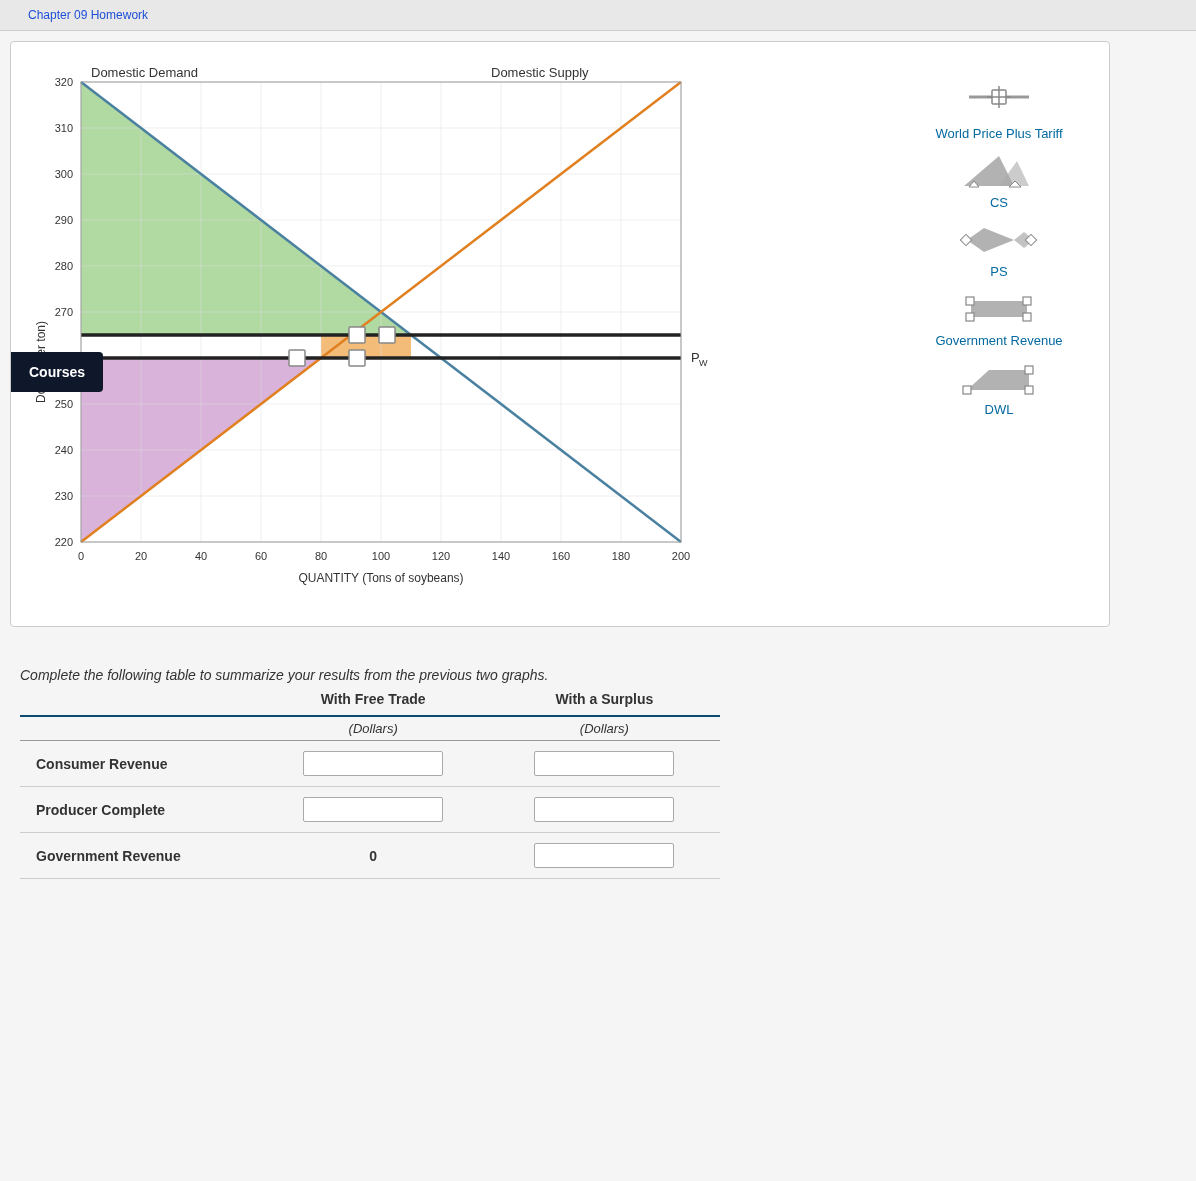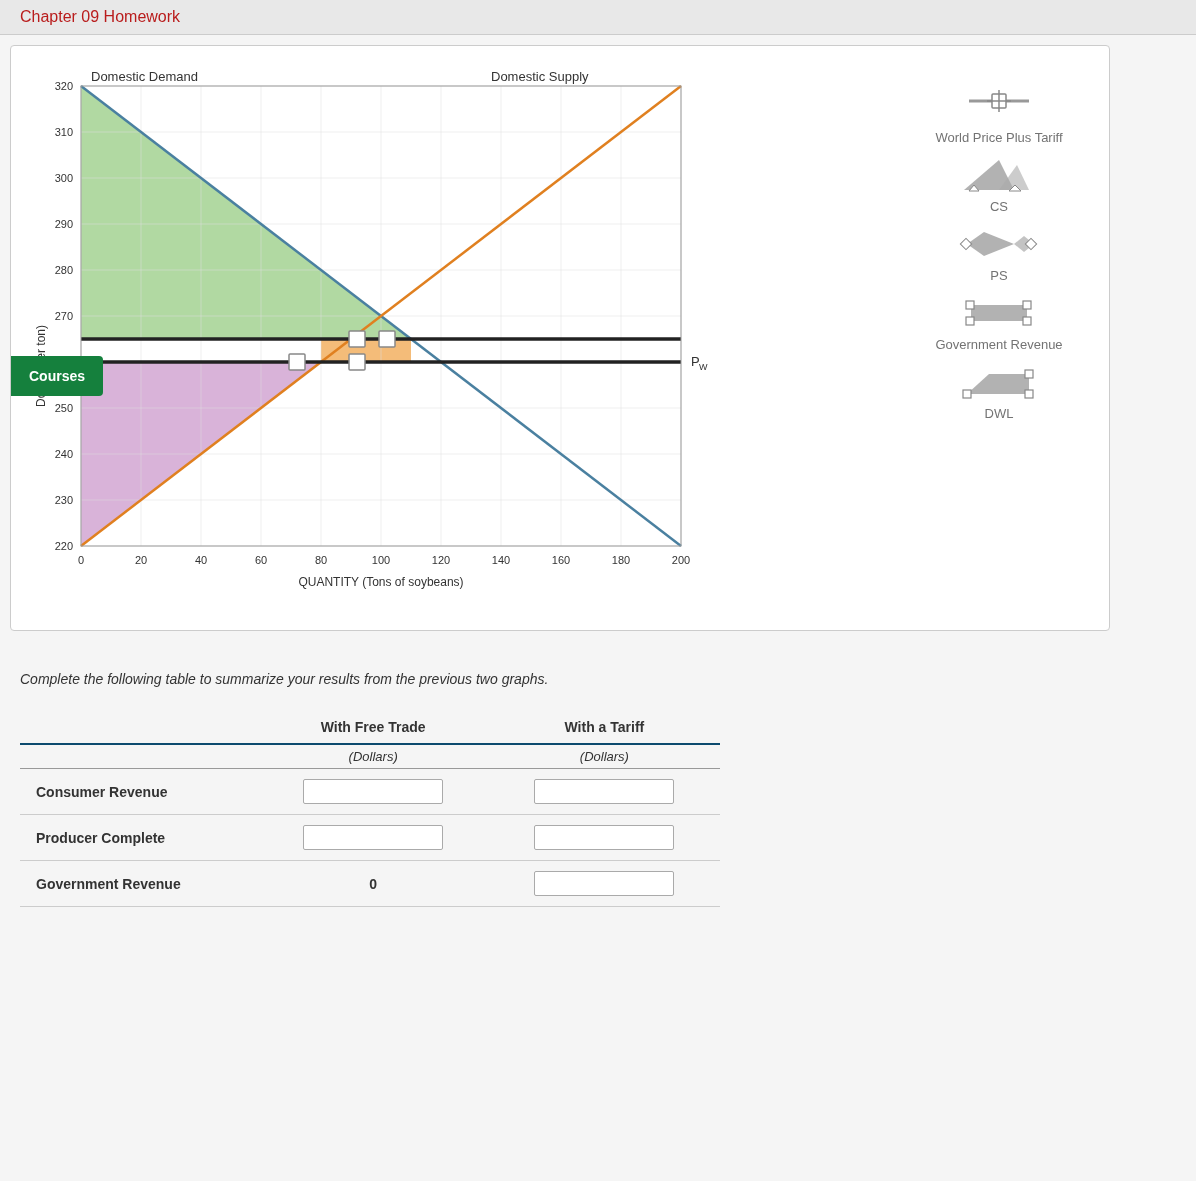--- a/index.html
+++ b/index.html
@@ -4,23 +4,23 @@
   <style>
     * { box-sizing: border-box; margin: 0; padding: 0; }
     body {
       font-family: Arial, sans-serif;
       background: #f5f5f5;
       color: #333;
     }
 
     .page-header {
       background: #e8e8e8;
-      padding: 8px 20px;
-      font-size: 16px;
-      color: #b91c1c;
+      padding: 8px 28px;
+      font-size: 12px;
+      color: #1d4ed8;
       border-bottom: 1px solid #ccc;
     }
 
     .main-content {
       padding: 10px;
     }
 
     .graph-container {
       background: white;
       border: 1px solid #ccc;
@@ -30,21 +30,21 @@
       align-items: flex-start;
       gap: 20px;
       max-width: 1100px;
       position: relative;
     }
 
     .courses-button {
       position: absolute;
       left: 0;
       top: 310px;
-      background: #15803d;
+      background: #0f172a;
       color: white;
       padding: 12px 18px;
       font-size: 14px;
       font-weight: bold;
       border-radius: 0 4px 4px 0;
       cursor: pointer;
       z-index: 10;
     }
 
     .chart-area {
@@ -63,39 +63,38 @@
 
     .legend-item {
       display: flex;
       flex-direction: column;
       align-items: center;
       gap: 4px;
     }
 
     .legend-label {
       font-size: 13px;
-      color: #737373;
+      color: #0369a1;
       text-align: right;
     }
 
     .legend-icon {
       width: 80px;
       height: 40px;
     }
 
     .instructions-section {
       max-width: 1100px;
       padding: 40px 10px 20px 10px;
     }
 
     .instructions-text {
       font-style: italic;
       font-size: 14px;
       color: #333;
-      margin-bottom: 24px;
     }
 
     .data-table {
       width: 100%;
       border-collapse: collapse;
       max-width: 700px;
     }
 
     .data-table th {
       font-weight: bold;
@@ -313,21 +312,21 @@
   </div>
 
   <div class="instructions-section">
     <p class="instructions-text">Complete the following table to summarize your results from the previous two graphs.</p>
 
     <table class="data-table">
       <thead>
         <tr>
           <th class="row-header"></th>
           <th>With Free Trade</th>
-          <th>With a Tariff</th>
+          <th>With a Surplus</th>
         </tr>
         <tr class="sub-header">
           <th class="row-header"></th>
           <th>(Dollars)</th>
           <th>(Dollars)</th>
         </tr>
       </thead>
       <tbody>
 
         <tr>

